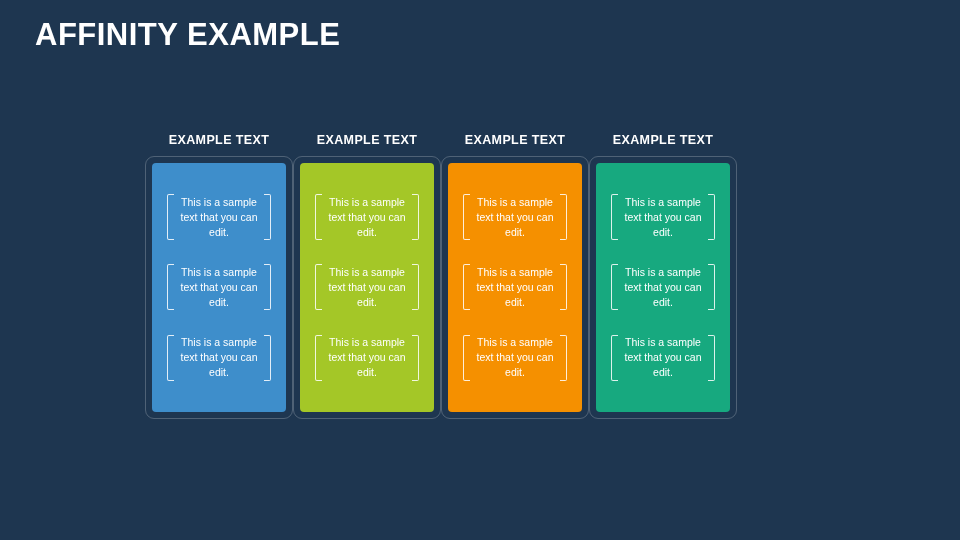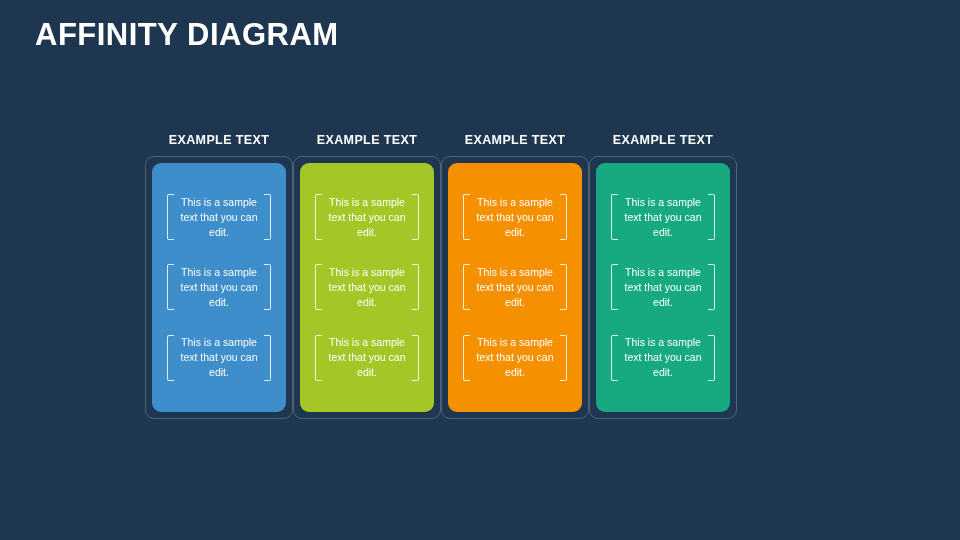--- a/index.html
+++ b/index.html
@@ -55,21 +55,21 @@
     border: 1px solid rgba(255,255,255,0.22);
     border-radius: 9px;
     display: flex;
     align-items: center;
     justify-content: center;
     box-sizing: border-box;
   }
   .card-inner {
     width: 134px;
     height: 249px;
-    border-radius: 9px;
+    border-radius: 4px;
     display: flex;
     flex-direction: column;
     align-items: center;
     justify-content: space-around;
     padding: 19px 0;
     box-sizing: border-box;
   }
   .note {
     position: relative;
     width: 104px;
@@ -104,21 +104,21 @@
   }
   .note-text {
     display: block;
   }
 </style>
 </head>
 <body>
 
 <div class="slide">
 
-  <div class="slide-title">AFFINITY DIAGRAM</div>
+  <div class="slide-title">AFFINITY EXAMPLE</div>
 
   <div class="columns">
 
     <div class="column">
       <div class="column-title">EXAMPLE TEXT</div>
       <div class="card-outer">
         <div class="card-inner" style="background:#3e8ecb">
           <div class="note">
             <span class="bracket left"></span>
             <span class="note-text">This is a sample text that you can edit.</span>

